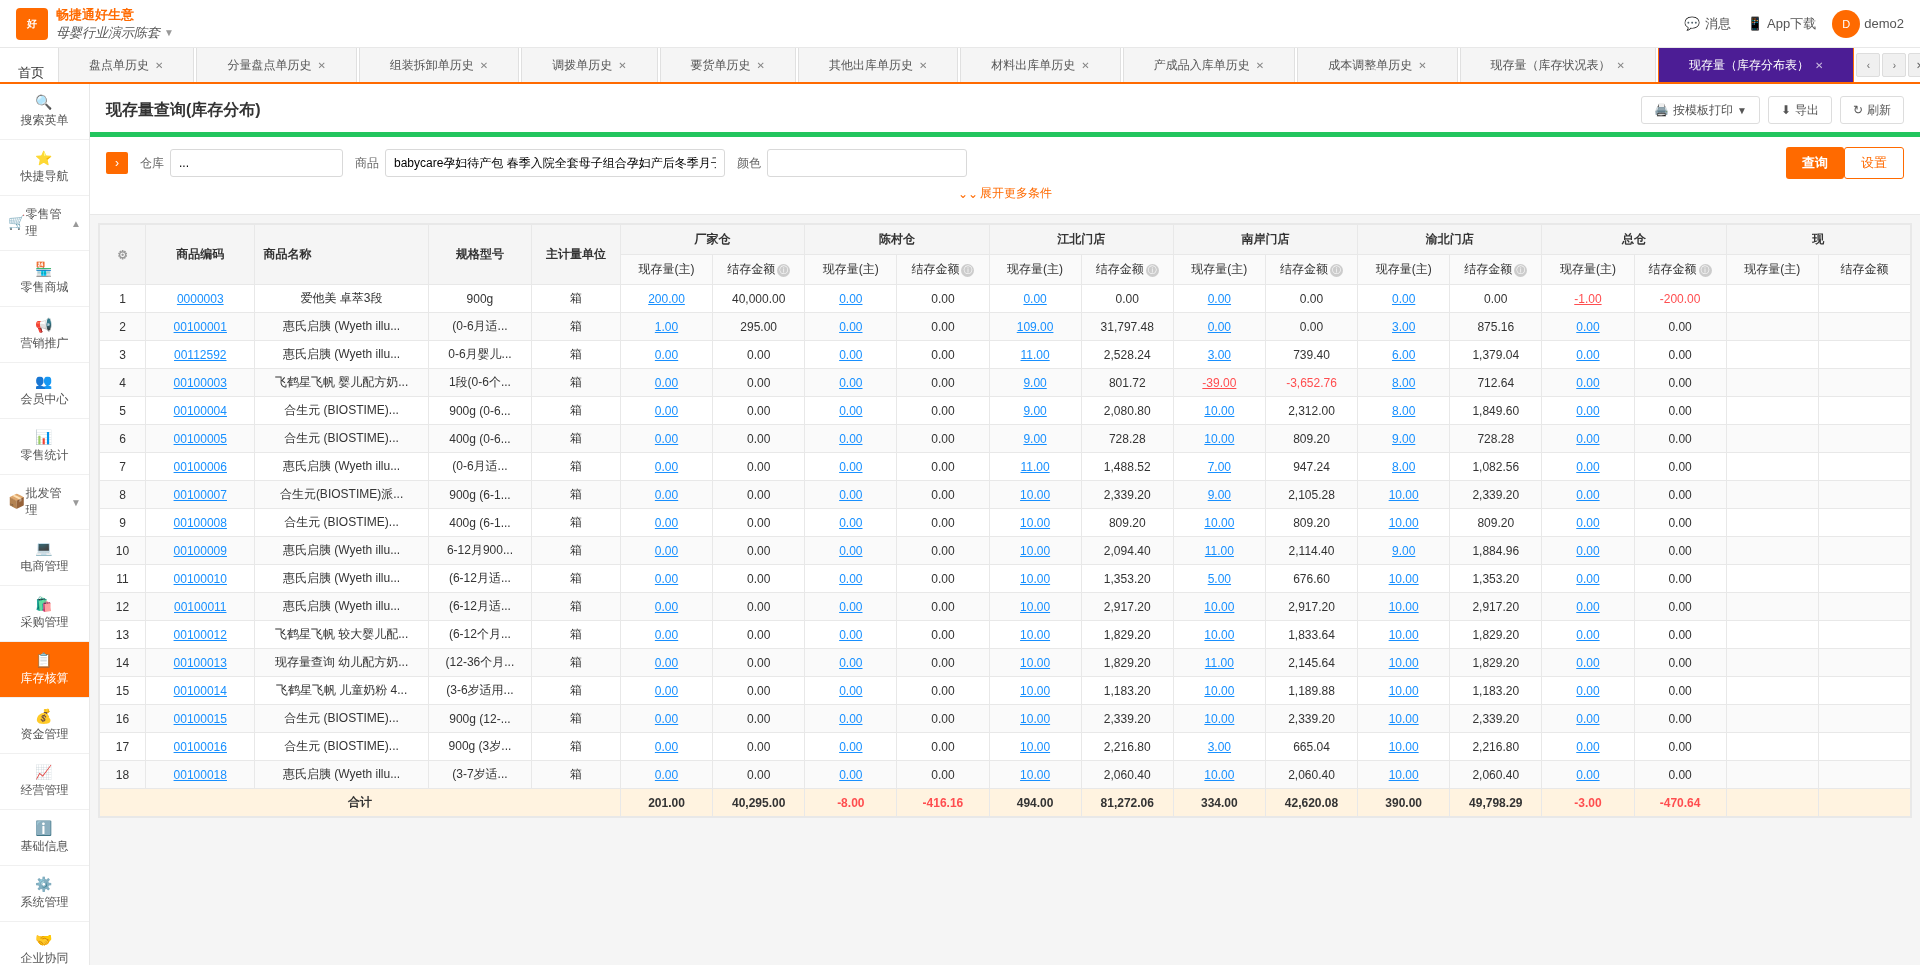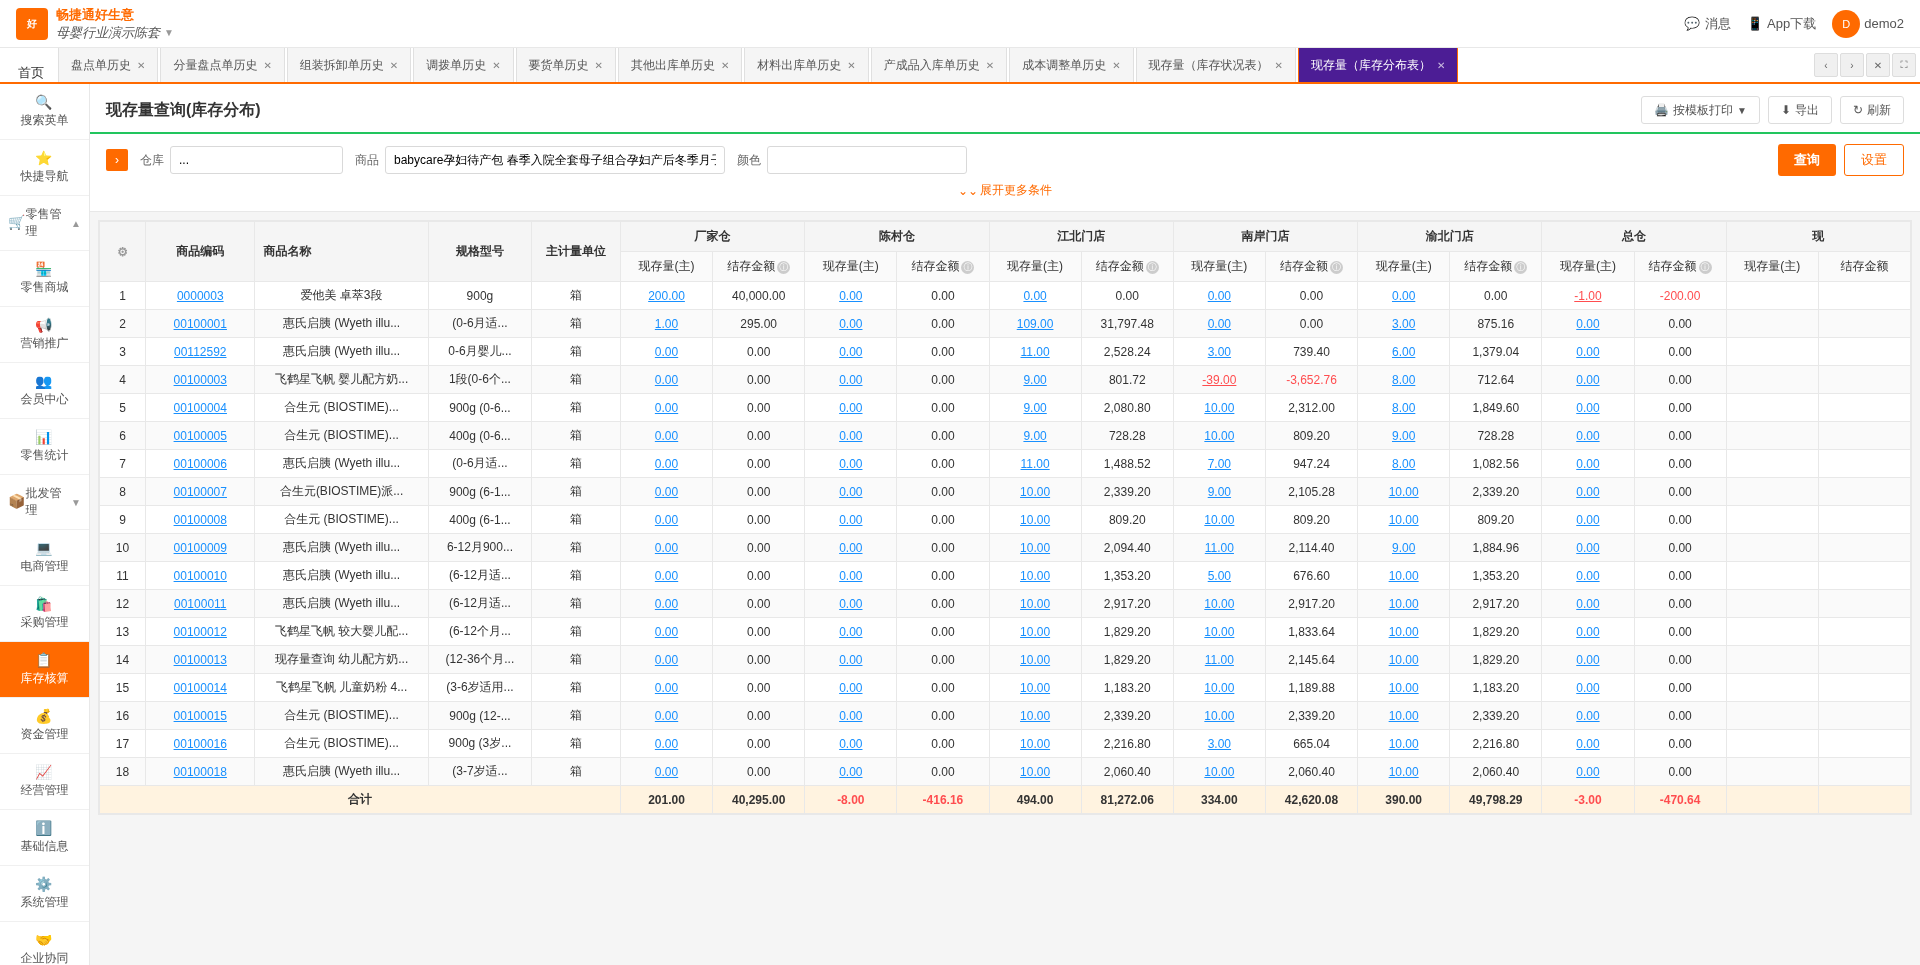--- a/index.html
+++ b/index.html
@@ -64,21 +64,21 @@
       line-height: 36px;
       color: #333;
       font-size: 13px;
       cursor: pointer;
       flex-shrink: 0;
     }
     .tab-item {
       height: 36px;
       display: flex;
       align-items: center;
-      padding: 0 12px;
+      padding: 0 30px;
       background: #f5f5f5;
       border: 1px solid #e0e0e0;
       border-bottom: none;
       margin-right: 2px;
       cursor: pointer;
       font-size: 12px;
       color: #555;
       flex-shrink: 0;
       position: relative;
     }
@@ -146,21 +146,21 @@
       top: 84px; left: 90px; right: 0; bottom: 0;
       overflow: auto;
       background: #f5f5f5;
     }
     .page-header {
       background: #fff;
       padding: 12px 16px 8px;
       display: flex;
       align-items: center;
       justify-content: space-between;
-      border-bottom: 2px solid #22c55e;
+      border-bottom: 5px solid #22c55e;
     }
     .page-title {
       font-size: 16px;
       font-weight: bold;
       color: #333;
     }
     .page-actions {
       display: flex; gap: 8px; align-items: center;
     }
     .btn-outline {
@@ -507,21 +507,21 @@
         <input class="filter-input" value="..." style="min-width: 120px;">
       </div>
       <div class="filter-item">
         <span class="filter-label">商品</span>
         <input class="filter-input filter-input-wide" value="babycare孕妇待产包 春季入院全套母子组合孕妇产后冬季月子用品 22件套 ..." style="">
       </div>
       <div class="filter-item">
         <span class="filter-label">颜色</span>
         <input class="filter-input filter-input-color" style="">
       </div>
-      <div style="margin-left:auto;display:flex;gap:8px;align-items:center;border-radius:12px;">
+      <div style="margin-left:auto;display:flex;align-items:center;border-radius:12px;">
         <button class="btn-primary">查询</button>
         <button class="btn-setting">设置</button>
       </div>
     </div>
     <div style="text-align:center;">
       <button class="expand-btn">
         <span>⌄⌄</span>
         <span>展开更多条件</span>
       </button>
     </div>

